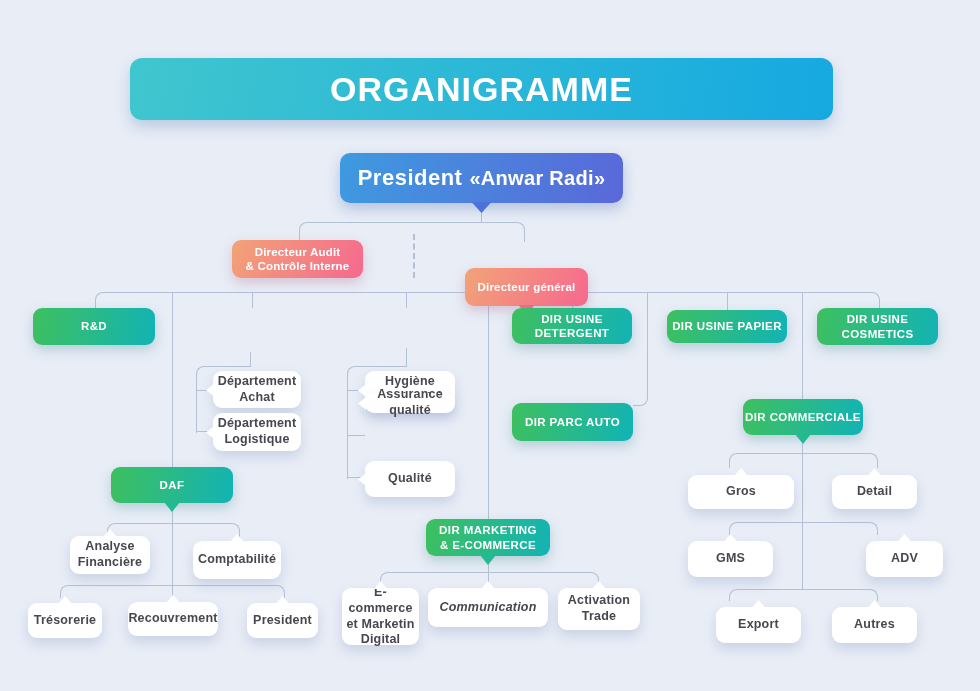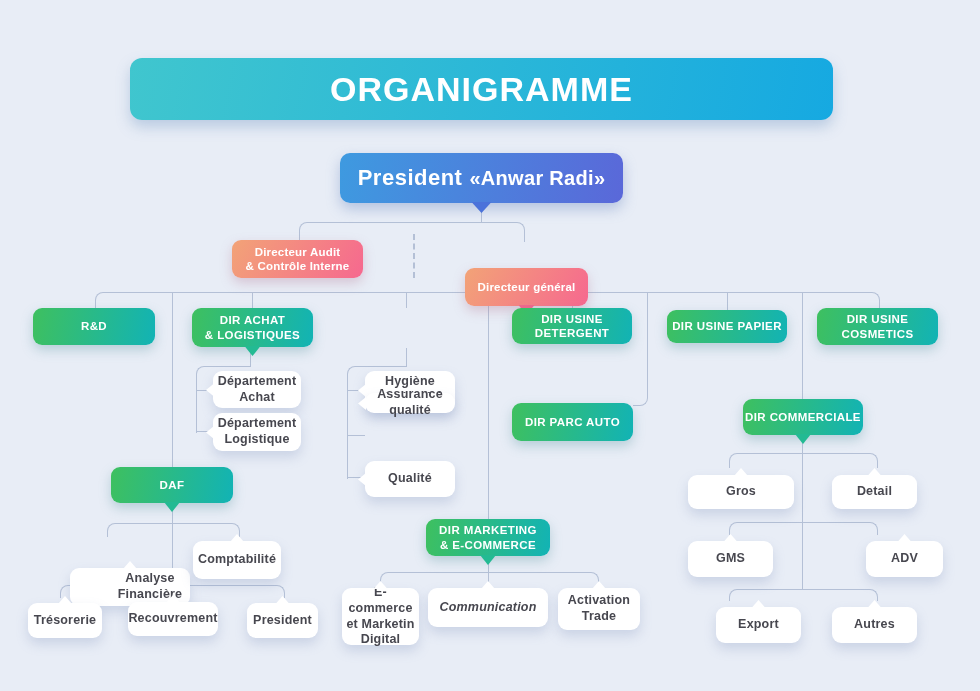--- a/index.html
+++ b/index.html
@@ -164,25 +164,20 @@
 
   <div class="box orange" style="left:465px;top:240px;width:123px;height:38px;margin-top:28px;">
     <span class="box-label">Directeur général</span>
     <span class="tail tail-down t-pink"></span>
   </div>
 
   <div class="box green" style="left:33px;top:308px;width:122px;height:37px;">
     <span class="box-label">R&amp;D</span>
   </div>
 
-  <div class="box green" style="left:192px;top:308px;width:121px;height:39px;">
-    <span class="box-label">DIR ACHAT
-&amp; LOGISTIQUES</span>
-    <span class="tail tail-down t-green"></span>
-  </div>
 
 
   <div class="box green" style="left:512px;top:308px;width:120px;height:36px;">
     <span class="box-label">DIR USINE
 DETERGENT</span>
   </div>
 
   <div class="box green" style="left:667px;top:310px;width:120px;height:33px;">
     <span class="box-label">DIR USINE PAPIER</span>
   </div>
@@ -231,21 +226,21 @@
   <div class="box white" style="left:365px;top:393px;width:90px;height:20px;justify-content:center;">
     <span class="box-label">Assurance
 qualité</span>
     <span class="tail tail-left"></span>
   </div>
   <div class="box white" style="left:365px;top:461px;width:90px;height:36px;">
     <span class="box-label">Qualité</span>
     <span class="tail tail-left"></span>
   </div>
 
-  <div class="box white" style="left:70px;top:568px;width:80px;height:38px;padding-left:40px;">
+  <div class="box white" style="left:70px;top:536px;width:80px;height:38px;">
     <span class="box-label">Analyse
 Financière</span>
     <span class="tail tail-up"></span>
   </div>
   <div class="box white" style="left:193px;top:541px;width:88px;height:38px;">
     <span class="box-label">Comptabilité</span>
     <span class="tail tail-up"></span>
   </div>
   <div class="box white" style="left:28px;top:603px;width:74px;height:35px;">
     <span class="box-label">Trésorerie</span>

